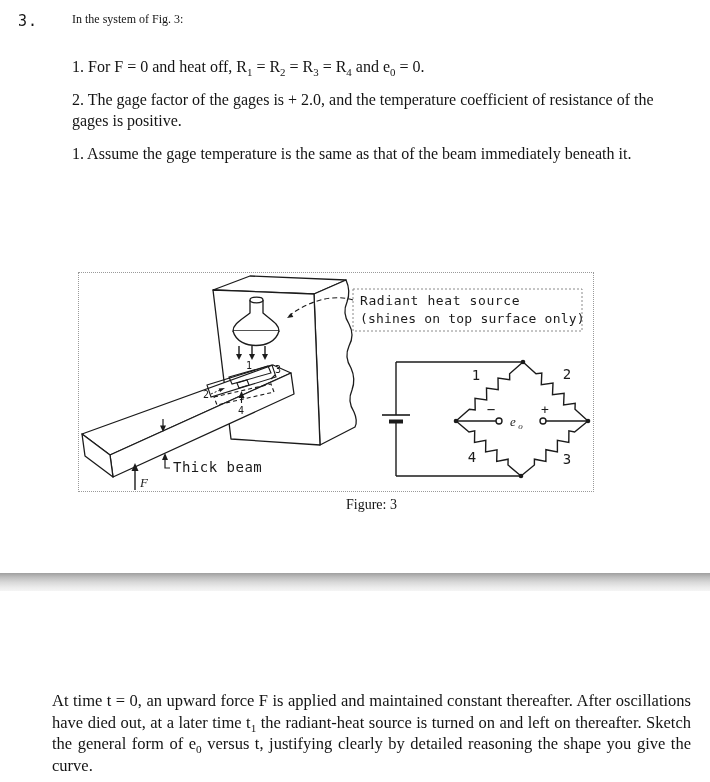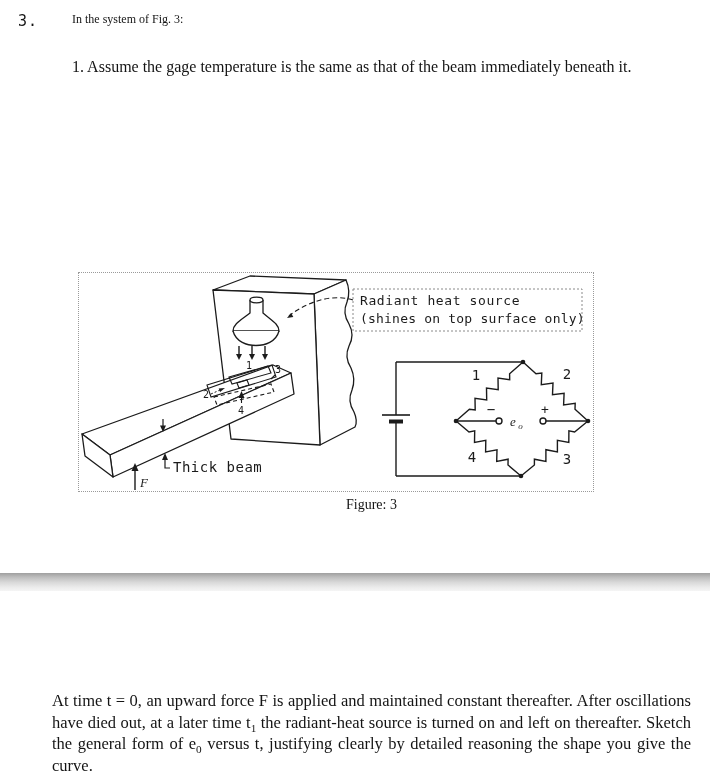--- a/index.html
+++ b/index.html
@@ -23,20 +23,22 @@
 </style>
 </head>
 <body>
 
 <div id="page">
 
   <div class="prob-num">3.</div>
   <div class="intro">In the system of Fig. 3:</div>
 
   <div class="conds">
+    <p>1. For F = 0 and heat off, R<sub>1</sub> = R<sub>2</sub> = R<sub>3</sub> = R<sub>4</sub> and e<sub>0</sub> = 0.</p>
+    <p>2. The gage factor of the gages is + 2.0, and the temperature coefficient of resistance of the gages is positive.</p>
     <p>1.  Assume the gage temperature is the same as that of the beam immediately beneath it.</p>
   </div>
 
   <div class="figbox">
     <svg viewBox="0 0 514 218">
 
       <g stroke="#1b1b1b" stroke-width="1.3" stroke-linejoin="round" fill="#fff">
         <path d="M134,17 L171,3 L267,7 L235,21 Z"></path>
         <path d="M235,21 L267,7 q5,11 1,22 q-5,11 2,22 q6,11 0,22 q-5,11 2,22 q5,11 1,22 q-5,11 2,22 q4,9 1,15 L241,172 Z"></path>
         <path d="M134,17 L235,21 L241,172 L152,166 Z"></path>

